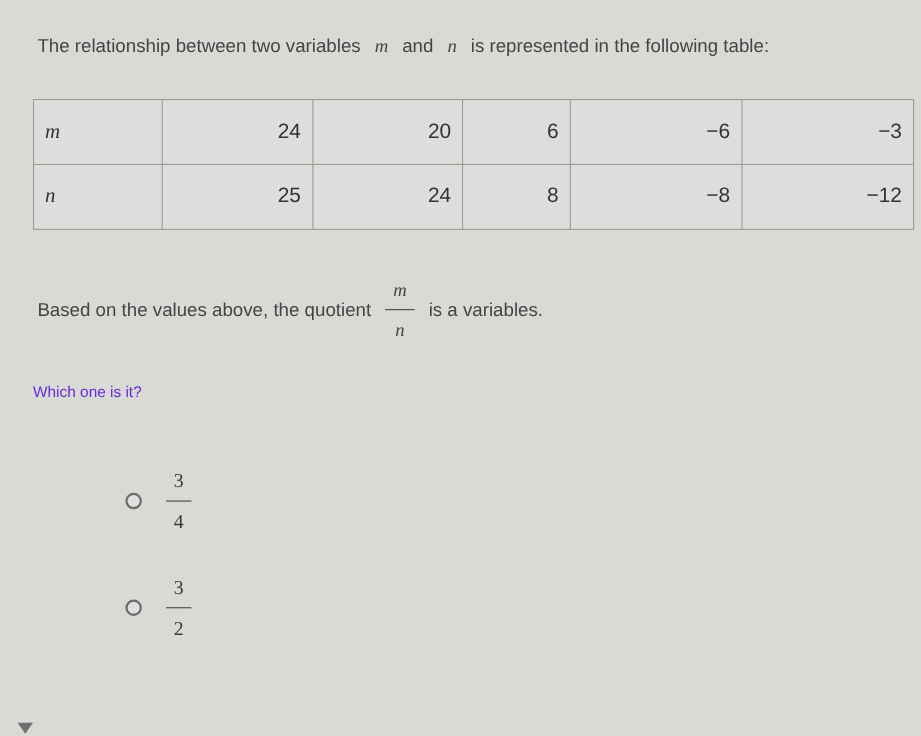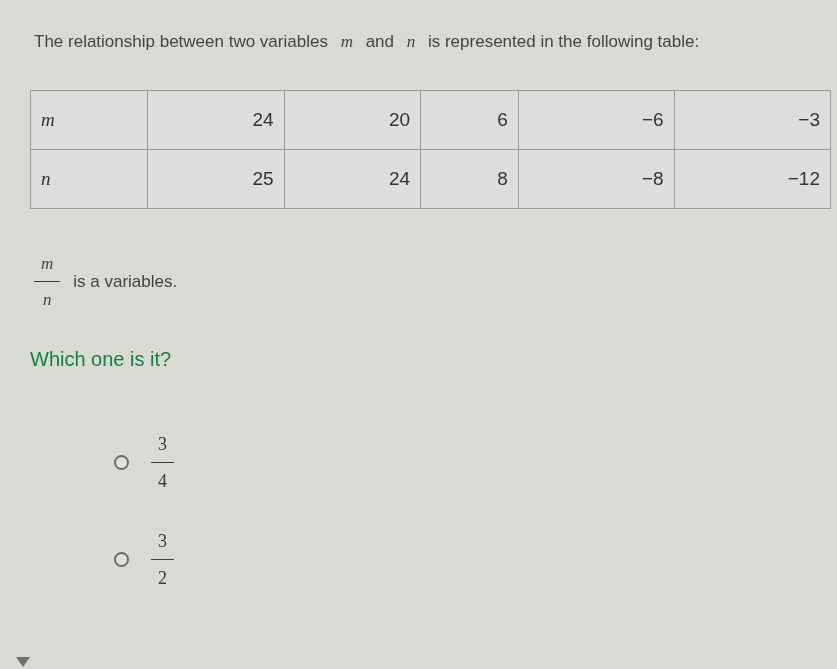--- a/index.html
+++ b/index.html
@@ -74,22 +74,22 @@
     }
     .fraction .line {
       width: 100%;
       border-top: 1px solid #444;
     }
     .fraction .den {
       font-style: italic;
       padding: 1px 3px 0 3px;
     }
     .sub-question {
-      font-size: 20px;
-      color: #15803d;
+      font-size: 14px;
+      color: #6d28d9;
       margin-bottom: 60px;
     }
     .options {
       margin-left: 80px;
     }
     .option {
       display: flex;
       align-items: center;
       gap: 14px;
       margin-bottom: 34px;
@@ -140,20 +140,21 @@
     <td class="col-1">25</td>
     <td class="col-2">24</td>
     <td class="col-3">8</td>
     <td class="col-4">−8</td>
     <td class="col-5">−12</td>
   </tr>
 </tbody>
   </table>
 
 <div class="statement">
+  <span>Based on the values above, the quotient</span>
   <span class="fraction">
     <span class="num">m</span>
     <span class="line"></span>
     <span class="den">n</span>
   </span>
   <span>is a variables.</span>
 </div>
 
 <div class="sub-question">Which one is it?</div>
 

